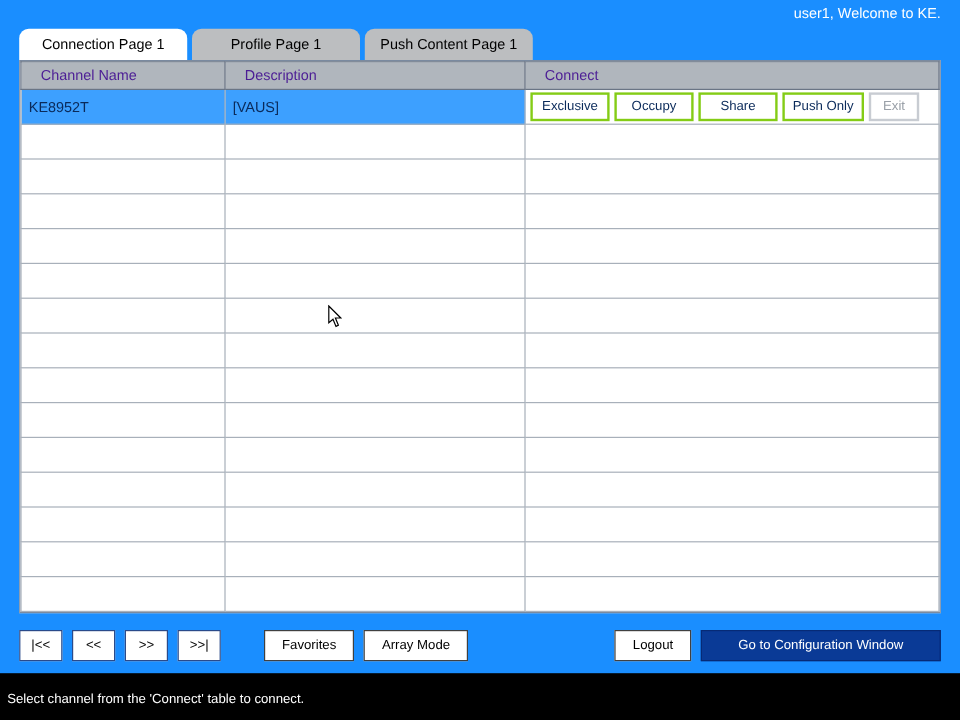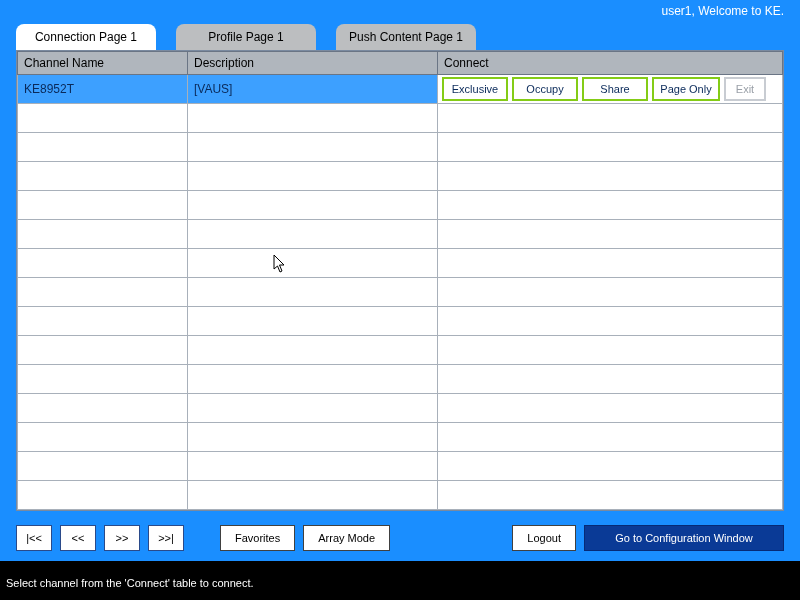--- a/index.html
+++ b/index.html
@@ -43,21 +43,21 @@
     text-align: right;
     color: #fff;
     padding: 4px 16px 0 16px;
     font-size: 12px;
     height: 20px;
     margin-left: 28px;
   }
   .tabs {
     display: flex;
     padding: 6px 16px 0 16px;
-    gap: 20px;
+    gap: 4px;
   }
   .tab {
     flex: 0 0 auto;
     width: 140px;
     height: 26px;
     background: #bcbec0;
     color: #000;
     border-radius: 8px 8px 0 0;
     display: flex;
     align-items: center;
@@ -76,25 +76,25 @@
     display: flex;
     flex-direction: column;
   }
   table.grid {
     width: 100%;
     border-collapse: collapse;
     table-layout: fixed;
   }
   table.grid th {
     background: #b0b6bd;
-    color: #000000;
+    color: #4c1d95;
     font-weight: normal;
     text-align: left;
     font-size: 12px;
-    padding: 3px 6px;
+    padding: 3px 16px;
     border: 1px solid #6a7585;
     height: 16px;
   }
   table.grid td {
     border: 1px solid #a8b0ba;
     height: 24px;
     padding: 2px 6px;
     font-size: 12px;
     vertical-align: middle;
   }
@@ -214,21 +214,21 @@
       </thead>
       <tbody id="tbody">
           <tr class="selected">
             <td>KE8952T</td>
             <td>[VAUS]</td>
             <td class="connect-cell">
               <div class="connect-buttons">
                 <div class="cbtn">Exclusive</div>
                 <div class="cbtn">Occupy</div>
                 <div class="cbtn">Share</div>
-                <div class="cbtn vo">Page Only</div>
+                <div class="cbtn vo">Push Only</div>
                 <div class="cbtn disabled">Exit</div>
               </div>
             </td>
           </tr>
           <tr>
             <td></td>
             <td></td>
             <td></td>
           </tr>
           <tr>

